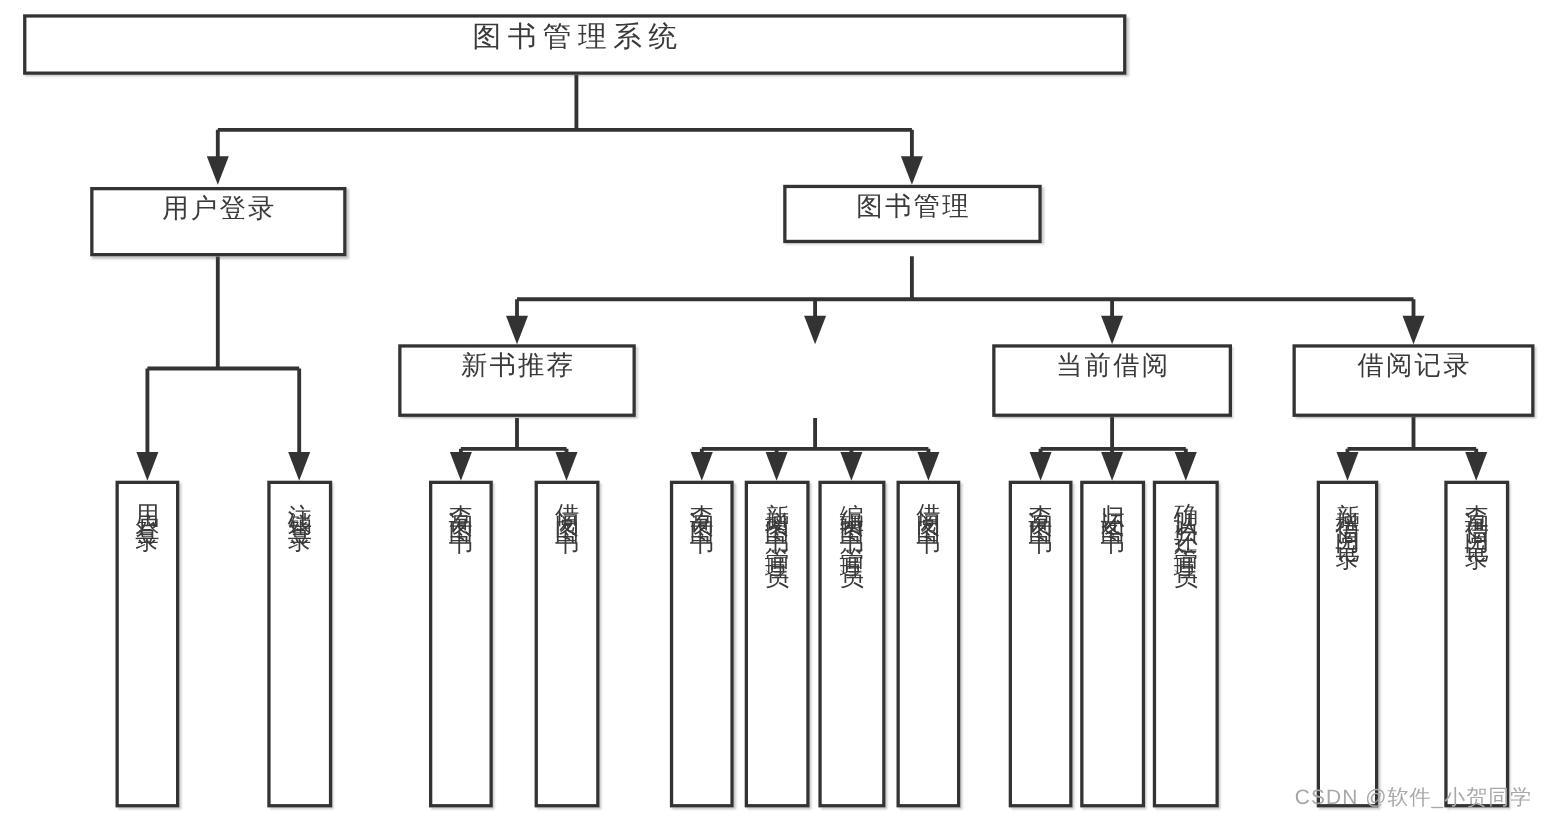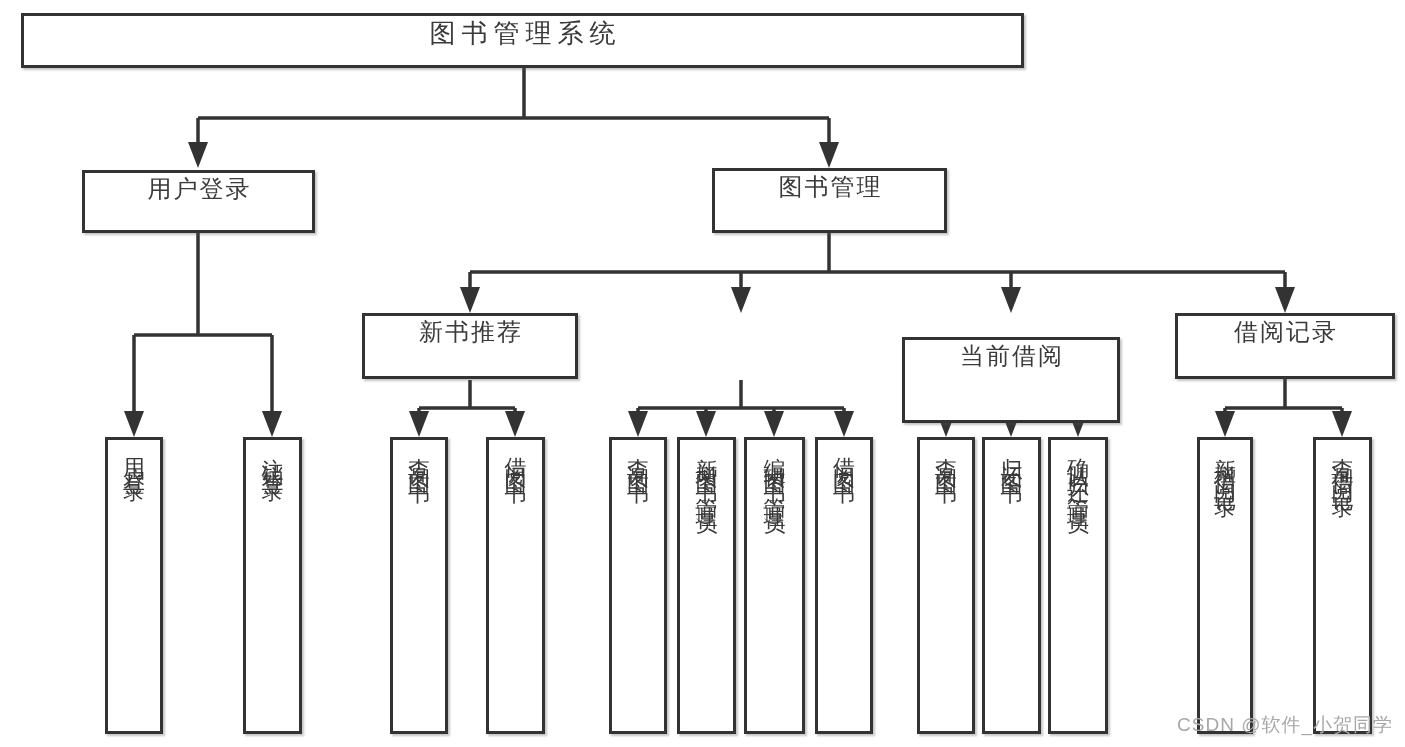--- a/index.html
+++ b/index.html
@@ -105,28 +105,28 @@
     <polygon class="ah" points="1332,411 1352,411 1342,437"></polygon>
   </svg>
 
   <div class="box lvl1" style="left:21px; top:13px; width:1003px; height:55px;">
     <span>图书管理系统</span>
   </div>
 
   <div class="box lvl2" style="left:82px; top:170px; width:233px; height:63px;">
     <span>用户登录</span>
   </div>
-  <div class="box lvl2" style="left:712px; top:168px; width:235px; height:65px;">
+  <div class="box lvl2" style="left:712px; top:168px; width:235px; height:53px;">
     <span>图书管理</span>
   </div>
 
   <div class="box lvl2" style="left:362px; top:313px; width:216px; height:66px;">
     <span>新书推荐</span>
   </div>
-  <div class="box lvl2" style="left:902px; top:313px; width:218px; height:86px;margin-top:24px;">
+  <div class="box lvl2" style="left:902px; top:313px; width:218px; height:66px;">
     <span>当前借阅</span>
   </div>
   <div class="box lvl2" style="left:1175px; top:313px; width:220px; height:66px;">
     <span>借阅记录</span>
   </div>
 
   <div class="box v" style="left:105px; top:437px; width:58px; height:297px;">
     <span>用户登录</span>
   </div>
   <div class="box v" style="left:243px; top:437px; width:59px; height:297px;">

